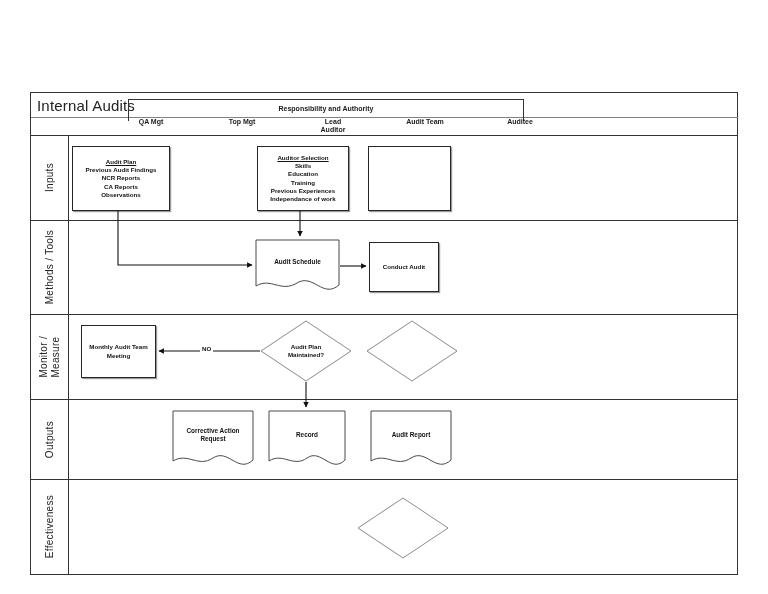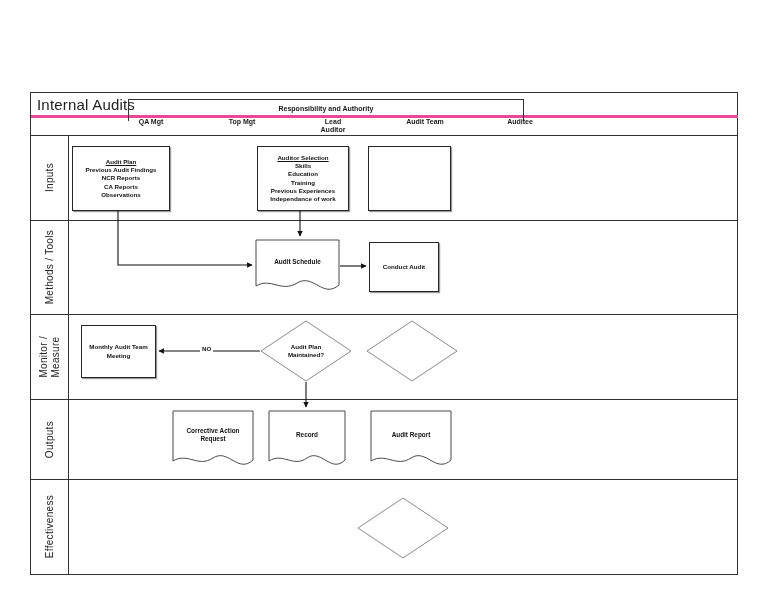--- a/index.html
+++ b/index.html
@@ -23,21 +23,21 @@
     width: 708px; height: 483px;
     border: 1px solid #333;
     background: #fff;
   }
 
   
   .title-cell {
     position: absolute;
     left: 31px; top: 93px;
     width: 707px; height: 25px;
-    border-bottom: 3px solid #ec4899;
+    border-bottom: 1px solid #ec4899;
     display: flex; align-items: center;
   }
   .title-text {
     font-size: 15px;
     color: #222;
     padding-left: 6px;
     letter-spacing: .2px;
     white-space: nowrap;
   }
 

